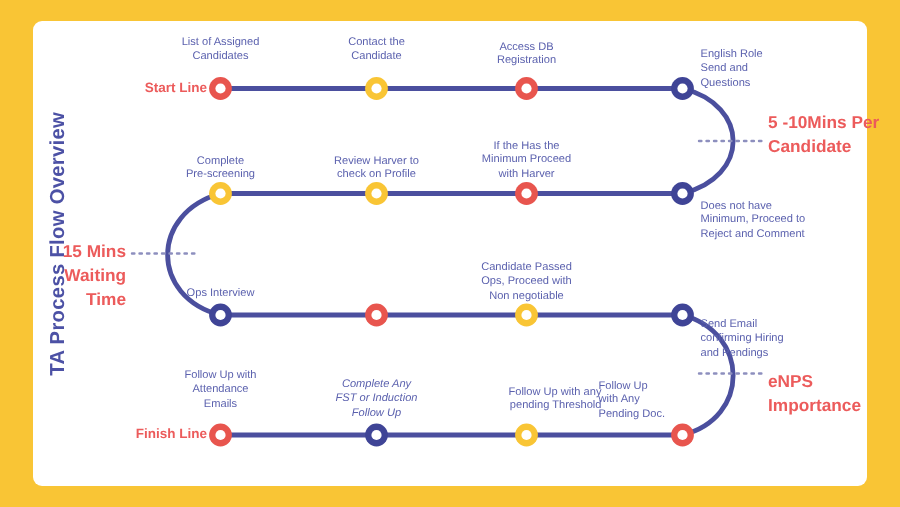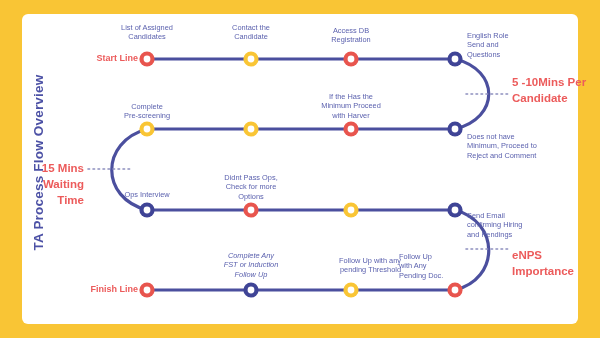--- a/index.html
+++ b/index.html
@@ -149,35 +149,40 @@
   <div class="node-label" style="left:201px; top:23px; width:100px;">Contact the
 Candidate</div>
   <div class="node-label" style="left:301px; top:26px; width:100px;">Access DB
 Registration</div>
   <div class="node-label left-al" style="left:467px; top:31px; width:72px;">English Role
 Send and
 Questions</div>
 
   <div class="node-label" style="left:97px; top:102px; width:100px;">Complete
 Pre-screening</div>
+  <div class="node-label" style="left:201px; top:102px; width:100px;">Review Harver to
+check on Profile</div>
   <div class="node-label" style="left:301px; top:92px; width:100px;">If the Has the
 Minimum Proceed
 with Harver</div>
   <div class="node-label left-al" style="left:467px; top:132px; width:98px;">Does not have
 Minimum, Proceed to
 Reject and Comment</div>
 
   <div class="node-label" style="left:112px; top:190px; width:70px;">Ops Interview</div>
-  <div class="node-label" style="left:201px; top:173px; width:100px;">Didnt Pass Ops,
-Check for more
-Options</div>
+  <div class="node-label" style="left:301px; top:173px; width:100px;">Candidate Passed
+Ops, Proceed with
+Non negotiable</div>
   <div class="node-label left-al" style="left:467px; top:183px; width:92px;margin-top:28px;">Send Email
 confirming Hiring
 and Pendings</div>
 
+  <div class="node-label" style="left:97px; top:245px; width:100px;">Follow Up with
+Attendance
+Emails</div>
   <div class="node-label" style="left:201px; top:251px; width:100px;font-style:italic;">Complete Any
 FST or Induction
 Follow Up</div>
   <div class="node-label" style="left:301px; top:256px; width:100px;text-align:right;">Follow Up with any
 pending Threshold</div>
   <div class="node-label left-al" style="left:399px; top:252px; width:60px;">Follow Up
 with Any
 Pending Doc.</div>
 
   <div class="side-note right-al" style="left:10px; top:148px; width:74px;margin-top:12px;">15 Mins

